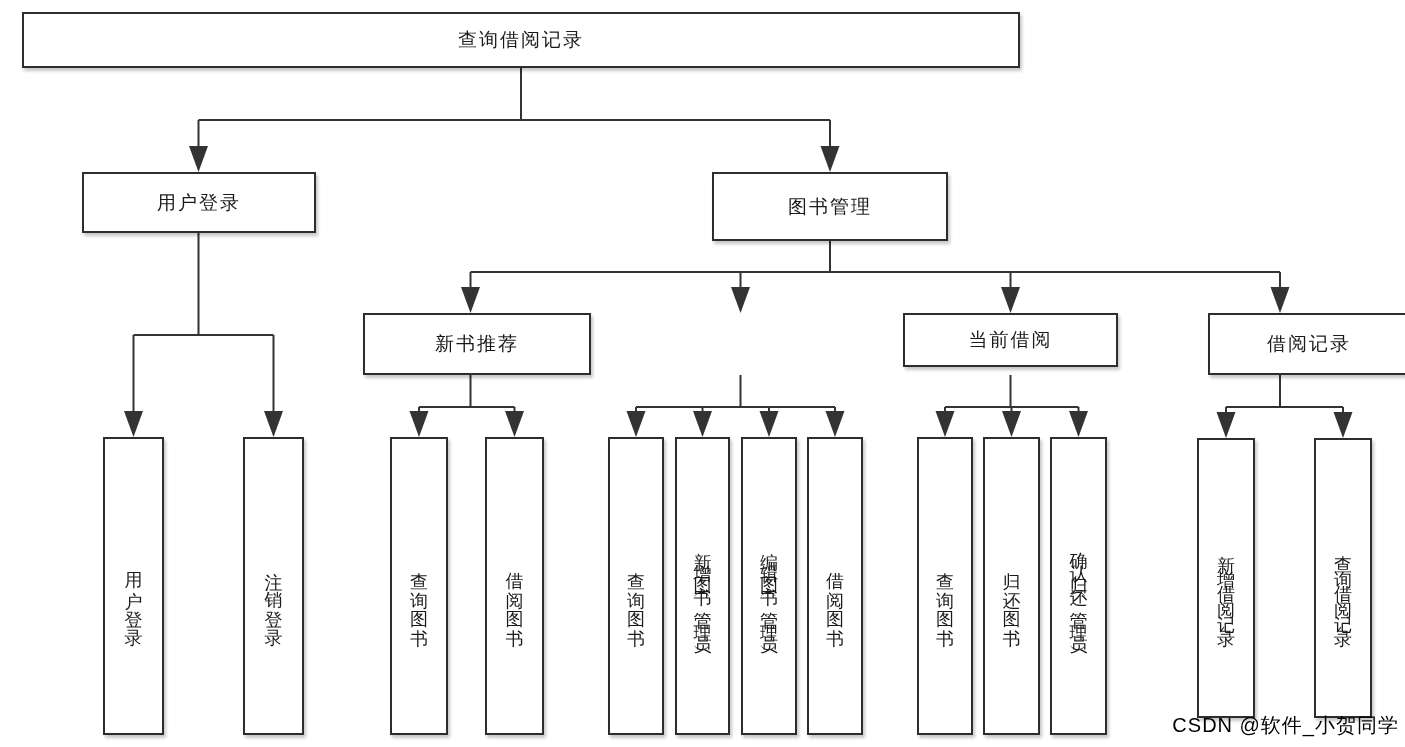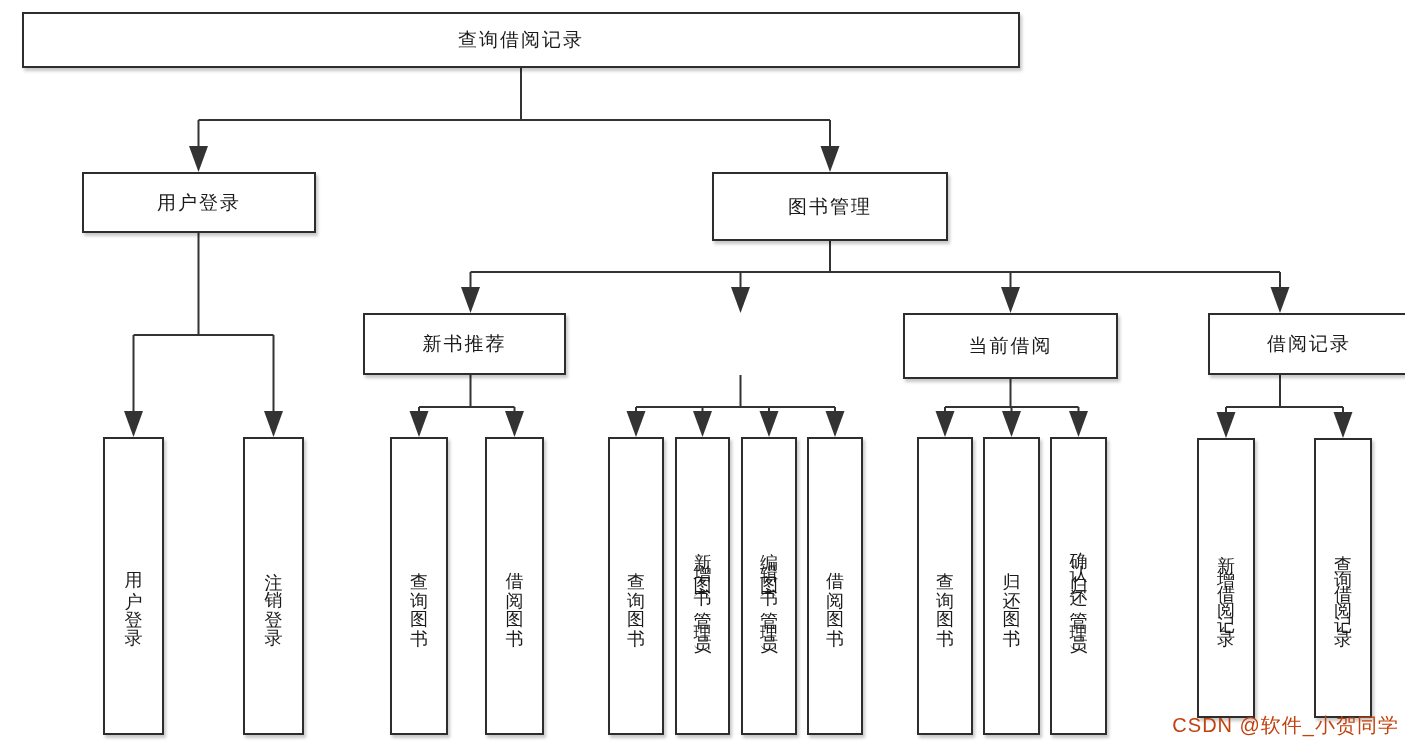--- a/index.html
+++ b/index.html
@@ -15,21 +15,21 @@
     box-shadow:2px 3px 3px rgba(0,0,0,0.22);
   }
   .node.h .lbl{font-size:19px;letter-spacing:2px;white-space:nowrap;}
   .node.v .lbl{
     writing-mode:vertical-rl;font-size:18px;line-height:1;white-space:nowrap;
   }
   .vs .lbl{letter-spacing:19px;padding-top:19px;}
   .vm .lbl{letter-spacing:15px;padding-top:15px;}
   .vl .lbl{letter-spacing:12px;padding-top:12px;}
   .watermark{
-    position:absolute;right:6px;bottom:8px;font-size:20px;color:#c2410c;
+    position:absolute;right:6px;bottom:8px;font-size:20px;color:#000000;
     letter-spacing:1px;white-space:nowrap;
   }
 </style>
 </head>
 <body>
 
 <div class="stage">
 
   <svg class="wires" width="1405" height="747" viewBox="0 0 1405 747" xmlns="http://www.w3.org/2000/svg">
     <path fill="none" stroke="#333333" stroke-width="2" d="
@@ -67,24 +67,24 @@
     <span class="lbl">查询借阅记录</span>
   </div>
 
   <div class="node h" style="left:82px;top:172px;width:234px;height:61px">
     <span class="lbl">用户登录</span>
   </div>
   <div class="node h" style="left:712px;top:172px;width:236px;height:69px">
     <span class="lbl">图书管理</span>
   </div>
 
-  <div class="node h" style="left:363px;top:313px;width:203px;height:62px">
+  <div class="node h" style="left:363px;top:313px;width:228px;height:62px">
     <span class="lbl">新书推荐</span>
   </div>
-  <div class="node h" style="left:903px;top:313px;width:215px;height:66px">
+  <div class="node h" style="left:903px;top:313px;width:215px;height:54px">
     <span class="lbl">当前借阅</span>
   </div>
   <div class="node h" style="left:1208px;top:313px;width:202px;height:62px">
     <span class="lbl">借阅记录</span>
   </div>
 
   <div class="node v vs" style="left:103px;top:437px;width:61px;height:298px">
     <span class="lbl">用户登录</span>
   </div>
   <div class="node v vs" style="left:243px;top:437px;width:61px;height:298px">

